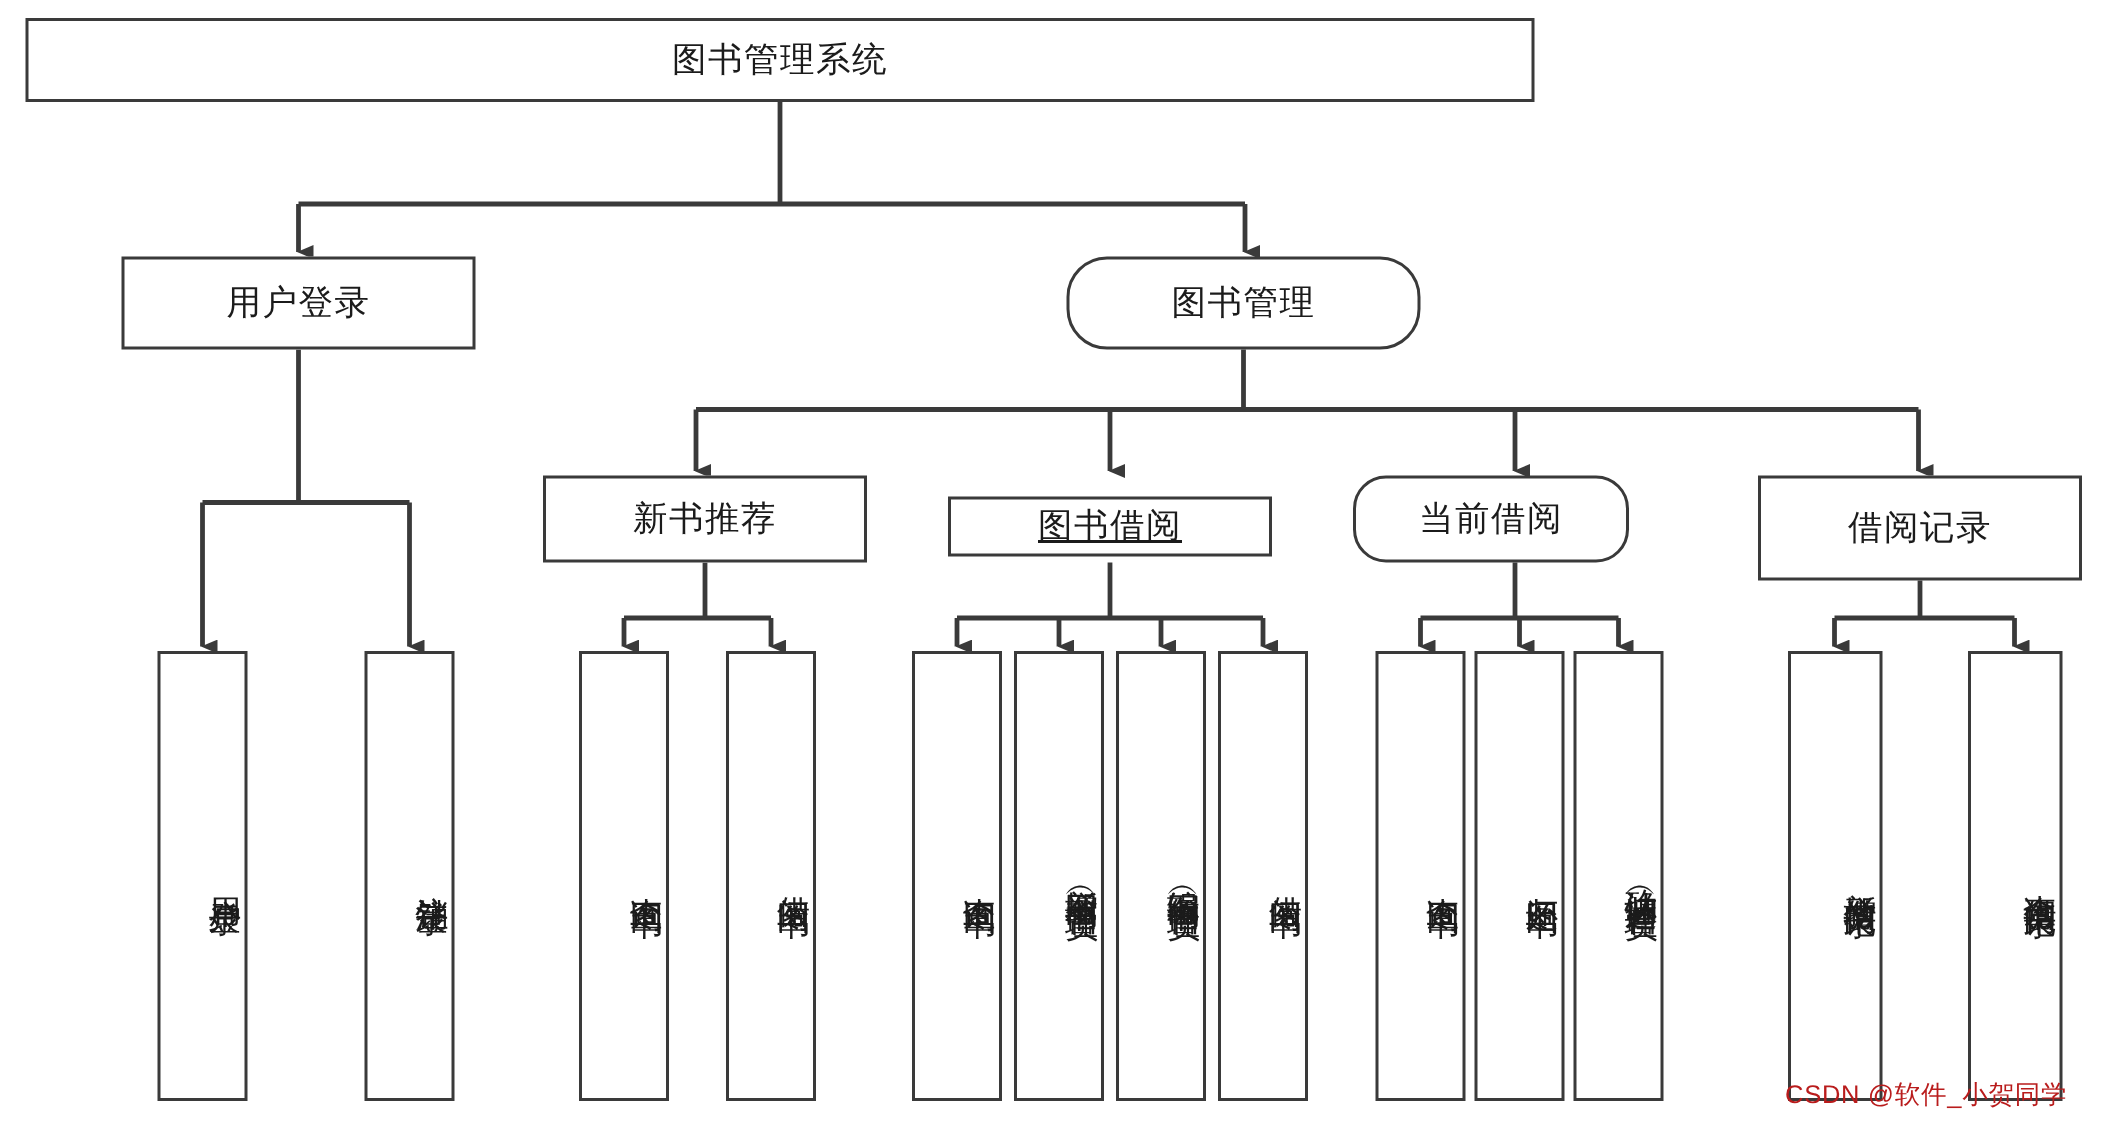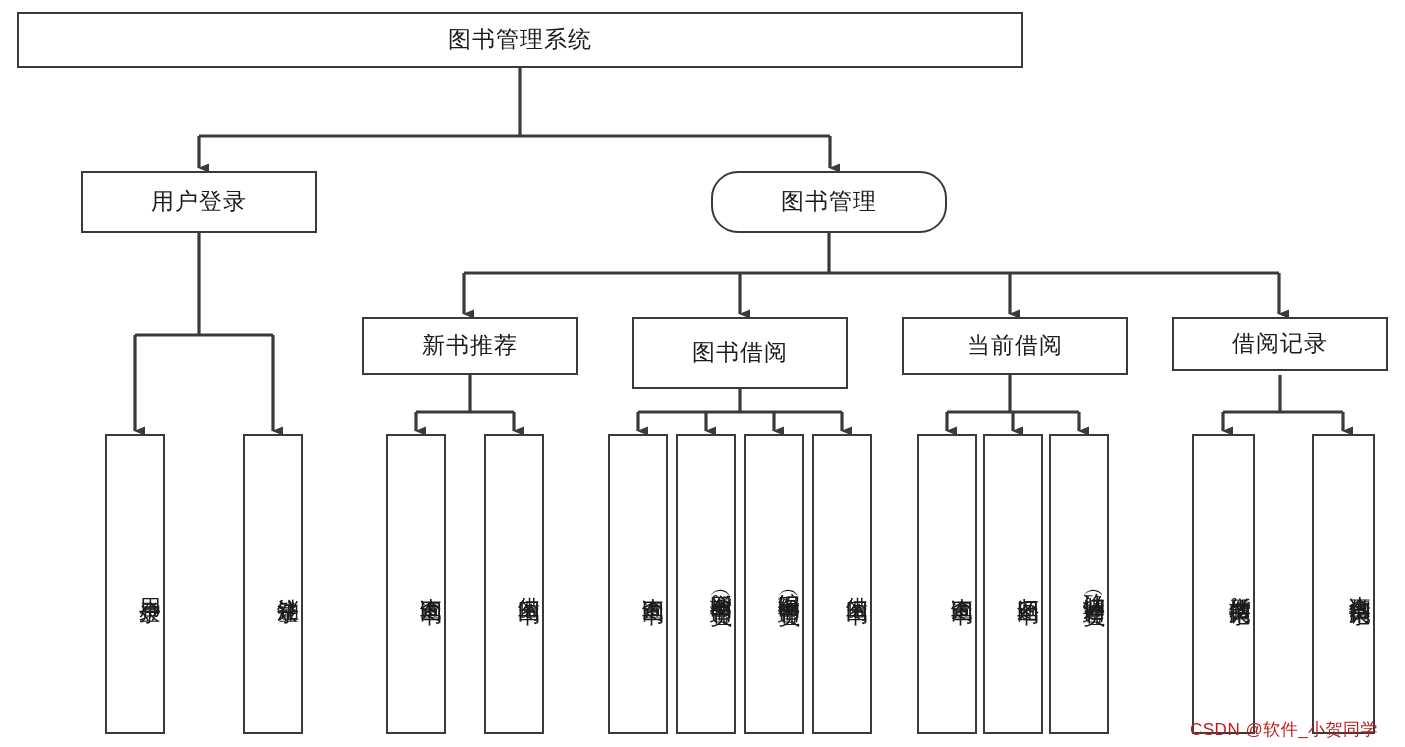--- a/index.html
+++ b/index.html
@@ -132,27 +132,27 @@
   <div class="node horiz" style="left:81px; top:171px; width:236px; height:62px;">
     <span>用户登录</span>
   </div>
   <div class="node horiz" style="left:711px; top:171px; width:236px; height:62px;border-radius:27px;">
     <span>图书管理</span>
   </div>
 
   <div class="node horiz" style="left:362px; top:317px; width:216px; height:58px;">
     <span>新书推荐</span>
   </div>
-  <div class="node horiz" style="left:632px; top:317px; width:216px; height:72px;">
+  <div class="node horiz" style="left:632px; top:331px; width:216px; height:40px;text-decoration:underline;">
     <span>图书借阅</span>
   </div>
-  <div class="node horiz" style="left:902px; top:317px; width:226px; height:58px;">
+  <div class="node horiz" style="left:902px; top:317px; width:184px; height:58px;border-radius:22px;">
     <span>当前借阅</span>
   </div>
-  <div class="node horiz" style="left:1172px; top:317px; width:216px; height:54px;">
+  <div class="node horiz" style="left:1172px; top:317px; width:216px; height:70px;">
     <span>借阅记录</span>
   </div>
 
   <div class="node vert" style="left:105px; top:434px; width:60px; height:300px;">
     <span class="vlabel">用户登录</span>
   </div>
   <div class="node vert" style="left:243px; top:434px; width:60px; height:300px;">
     <span class="vlabel">注销登录</span>
   </div>
 

